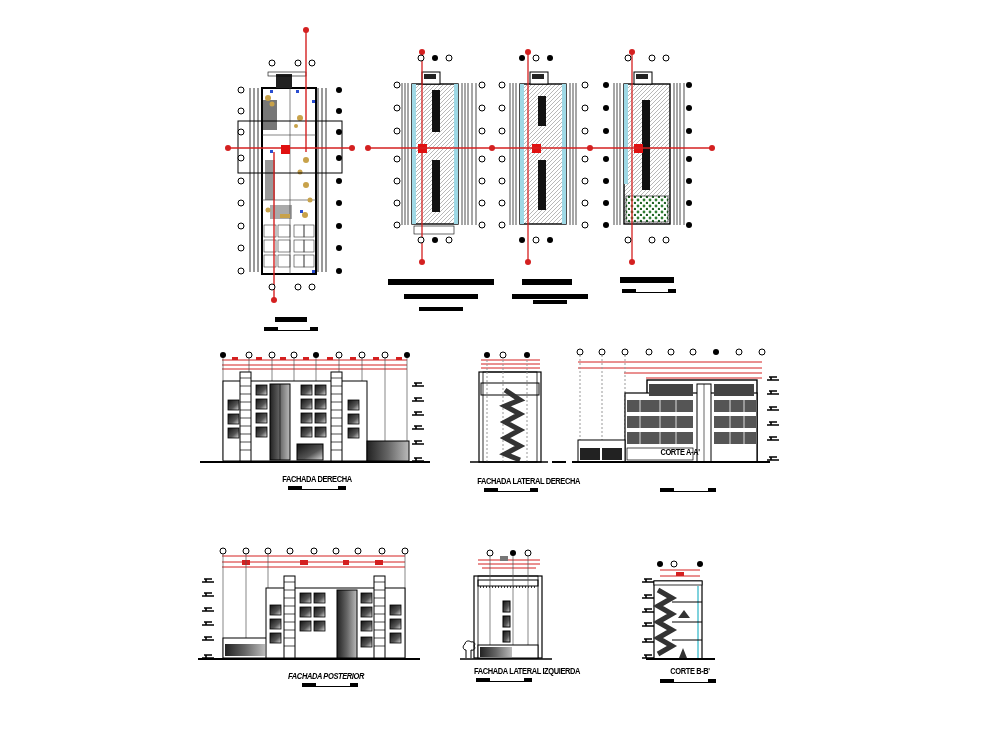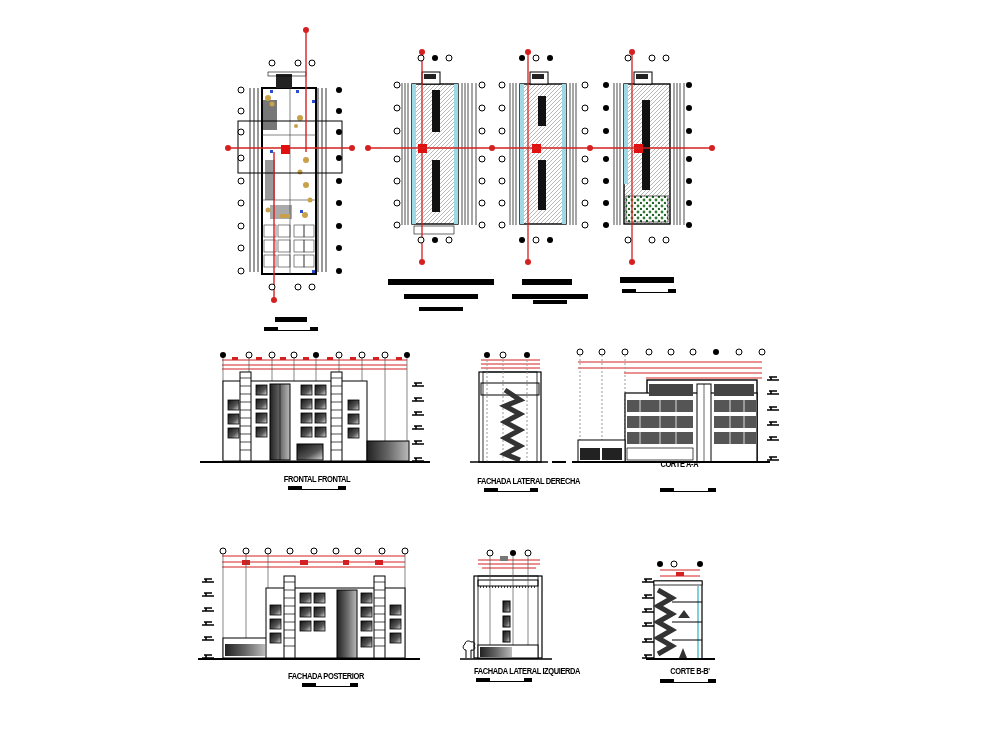--- a/index.html
+++ b/index.html
@@ -644,45 +644,45 @@
           <use href="#lvl" x="642" y="258"></use>
           <use href="#lvl" x="642" y="272"></use>
           <use href="#lvl" x="642" y="286"></use>
           <use href="#lvl" x="642" y="302"></use>
           <use href="#lvl" x="642" y="318"></use>
         </g>
     </g>
   </svg>
 
   <div>
-    <div class="title" style="left:262px;top:475px;width:110px;">FRONTAL FRONTAL</div>
+    <div class="title" style="left:262px;top:475px;width:110px;">FACHADA DERECHA</div>
     <div class="scalebar" style="left:288px;top:486px;width:58px;">
         <div class="a"></div>
         <div class="l" style="width:36px"></div>
         <div class="b"></div>
       </div>
   </div>
   <div>
     <div class="title" style="left:440px;top:477px;width:140px;text-align:right;">FACHADA LATERAL DERECHA</div>
     <div class="scalebar" style="left:484px;top:488px;width:54px;">
         <div class="a"></div>
         <div class="l" style="width:32px"></div>
         <div class="b"></div>
       </div>
   </div>
   <div>
-    <div class="title" style="left:650px;top:460px;width:60px;">CORTE  A-A'</div>
+    <div class="title" style="left:650px;top:448px;width:60px;">CORTE  A-A'</div>
     <div class="scalebar" style="left:660px;top:488px;width:56px;">
         <div class="a"></div>
         <div class="l" style="width:34px"></div>
         <div class="b"></div>
       </div>
   </div>
   <div>
-    <div class="title" style="left:270px;top:672px;width:112px;">FACHADA POSTERIOR</div>
+    <div class="title" style="left:270px;top:672px;width:112px;font-style:italic;">FACHADA POSTERIOR</div>
     <div class="scalebar" style="left:302px;top:683px;width:56px;">
         <div class="a"></div>
         <div class="l" style="width:34px"></div>
         <div class="b"></div>
       </div>
   </div>
   <div>
     <div class="title" style="left:456px;top:667px;width:142px;">FACHADA LATERAL IZQUIERDA</div>
     <div class="scalebar" style="left:476px;top:678px;width:56px;">
         <div class="a"></div>

